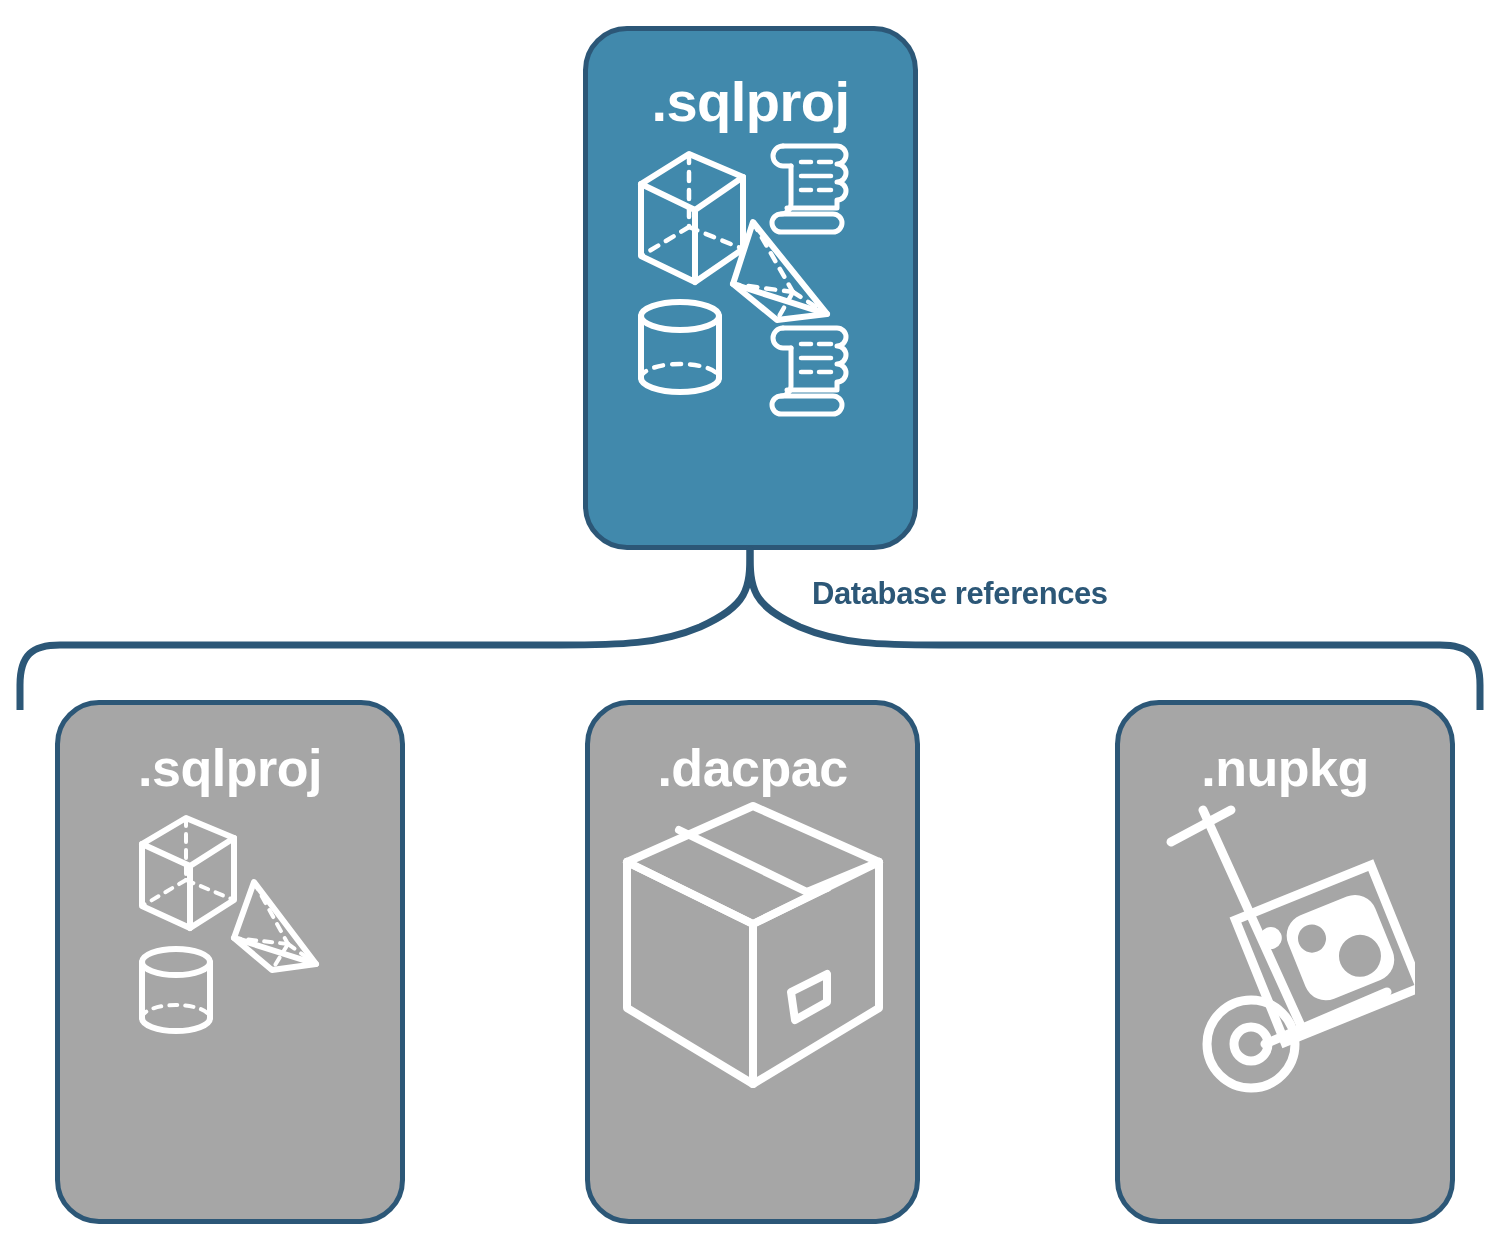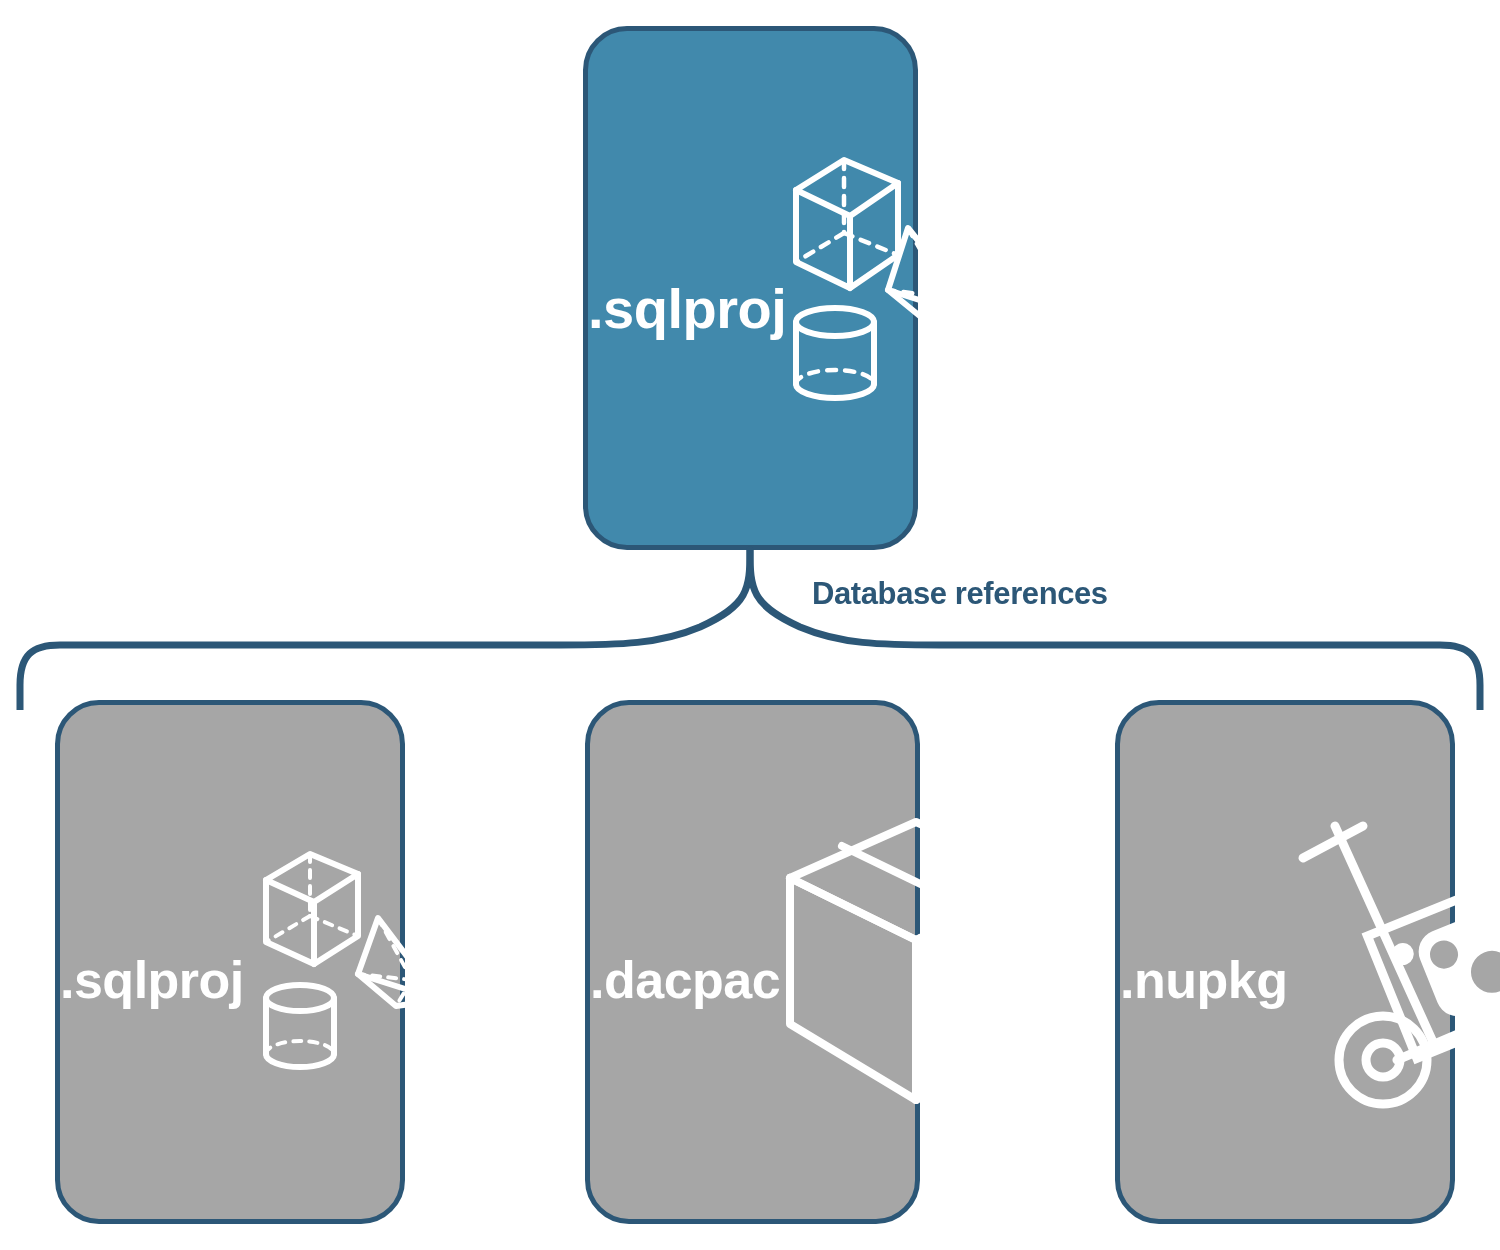--- a/index.html
+++ b/index.html
@@ -19,21 +19,21 @@
     overflow: hidden;
   }
 
   
   .card {
     position: absolute;
     box-sizing: border-box;
     border: 5px solid #2c5777;
     border-radius: 44px;
     display: flex;
-    flex-direction: row;
+    flex-direction: column;
     align-items: center;
   }
   .card.primary {
     background: #4189ac;
   }
   .card.secondary {
     background: #a6a6a6;
   }
   .card-title {
     color: #ffffff;

